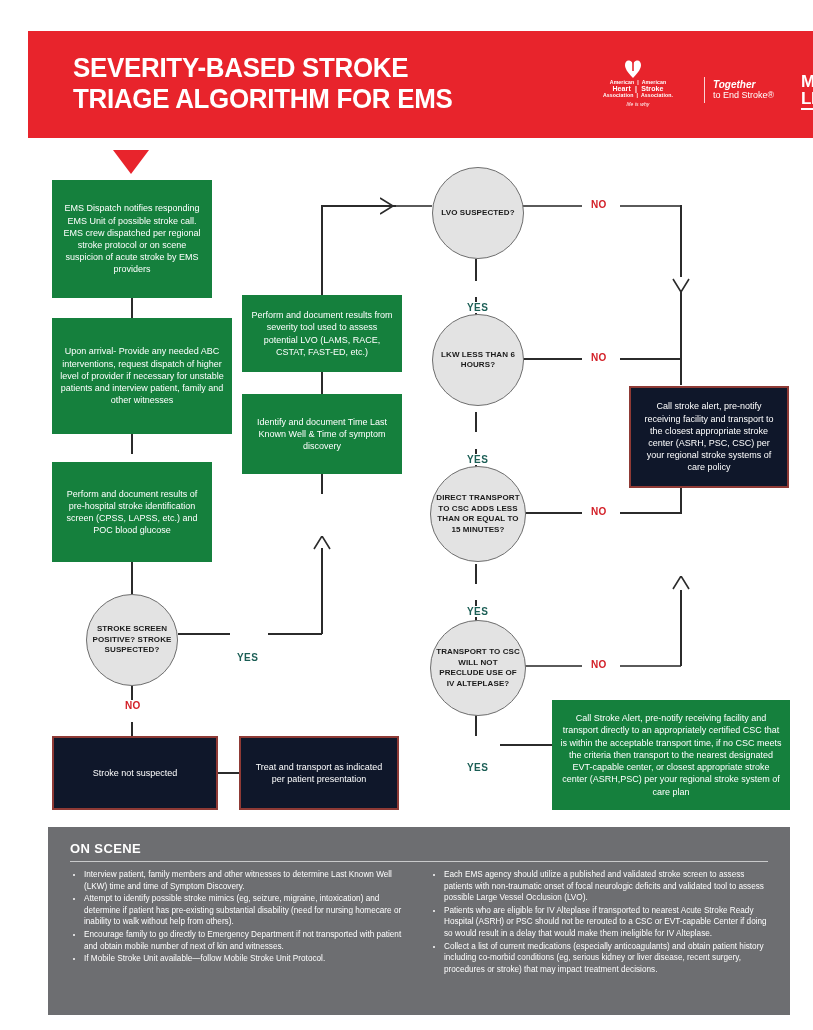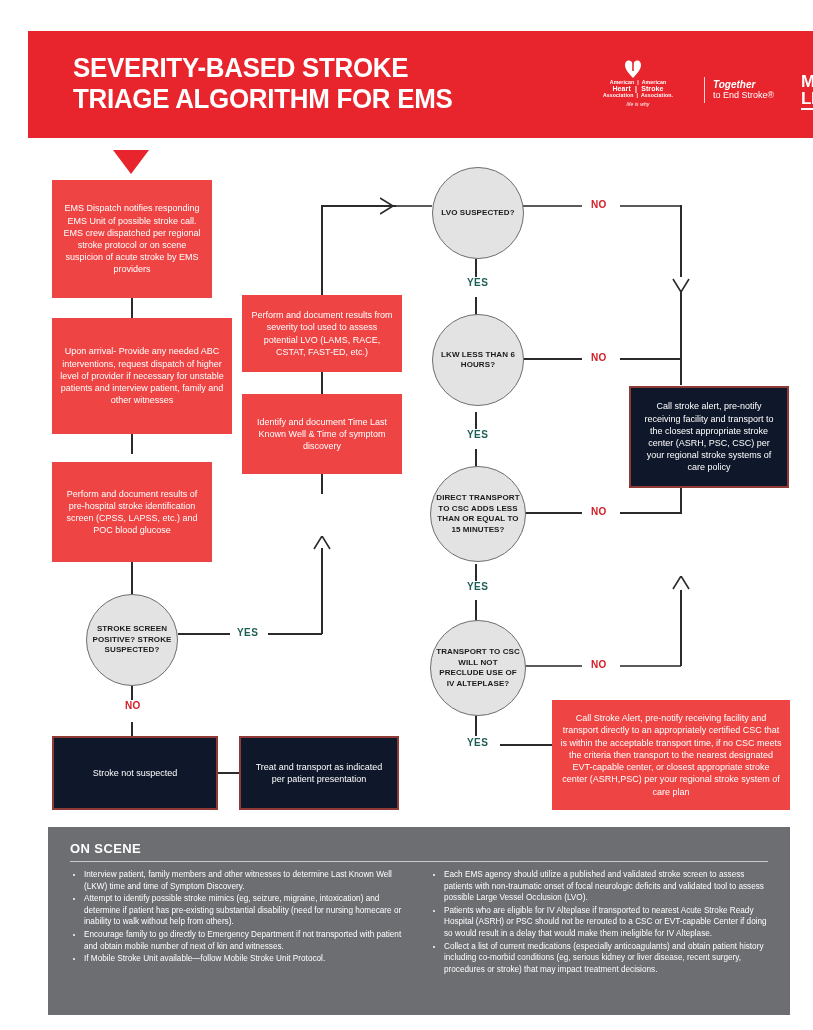--- a/index.html
+++ b/index.html
@@ -83,21 +83,21 @@
     color:#ffffff;
     display:flex;
     align-items:center;
     justify-content:center;
     text-align:center;
     font-size:9px;
     line-height:12.2px;
     padding:6px 8px;
     z-index:4;
   }
-  .box.green{ background:#ef4444; }
+  .box.green{ background:#15803d; }
   .box.red{ background:#0f172a; border:2px solid #8f3a35; }
 
   .circle{
     position:absolute;
     box-sizing:border-box;
     border-radius:50%;
     background:#e3e3e3;
     border:1.2px solid #6e6e6e;
     display:flex;
     align-items:center;
@@ -116,21 +116,21 @@
   .lbl{
     position:absolute;
     font-weight:bold;
     font-size:10px;
     letter-spacing:.4px;
     z-index:6;
     background:#ffffff;
     padding:0 3px;
   }
   .lbl.no{ color:#d32028; }
-  .lbl.yes{ color:#1b5e55; }
+  .lbl.yes{ color:#1b5e55;margin-top:25px; }
 
   
   .ln{ position:absolute; background:#2b2b2b; z-index:2; }
   .ln.h{ height:1.6px; }
   .ln.v{ width:1.6px; }
   .ln.thin{ background:#5a5a5a; }
 
   .arrow{ position:absolute; z-index:3; }
 
   

